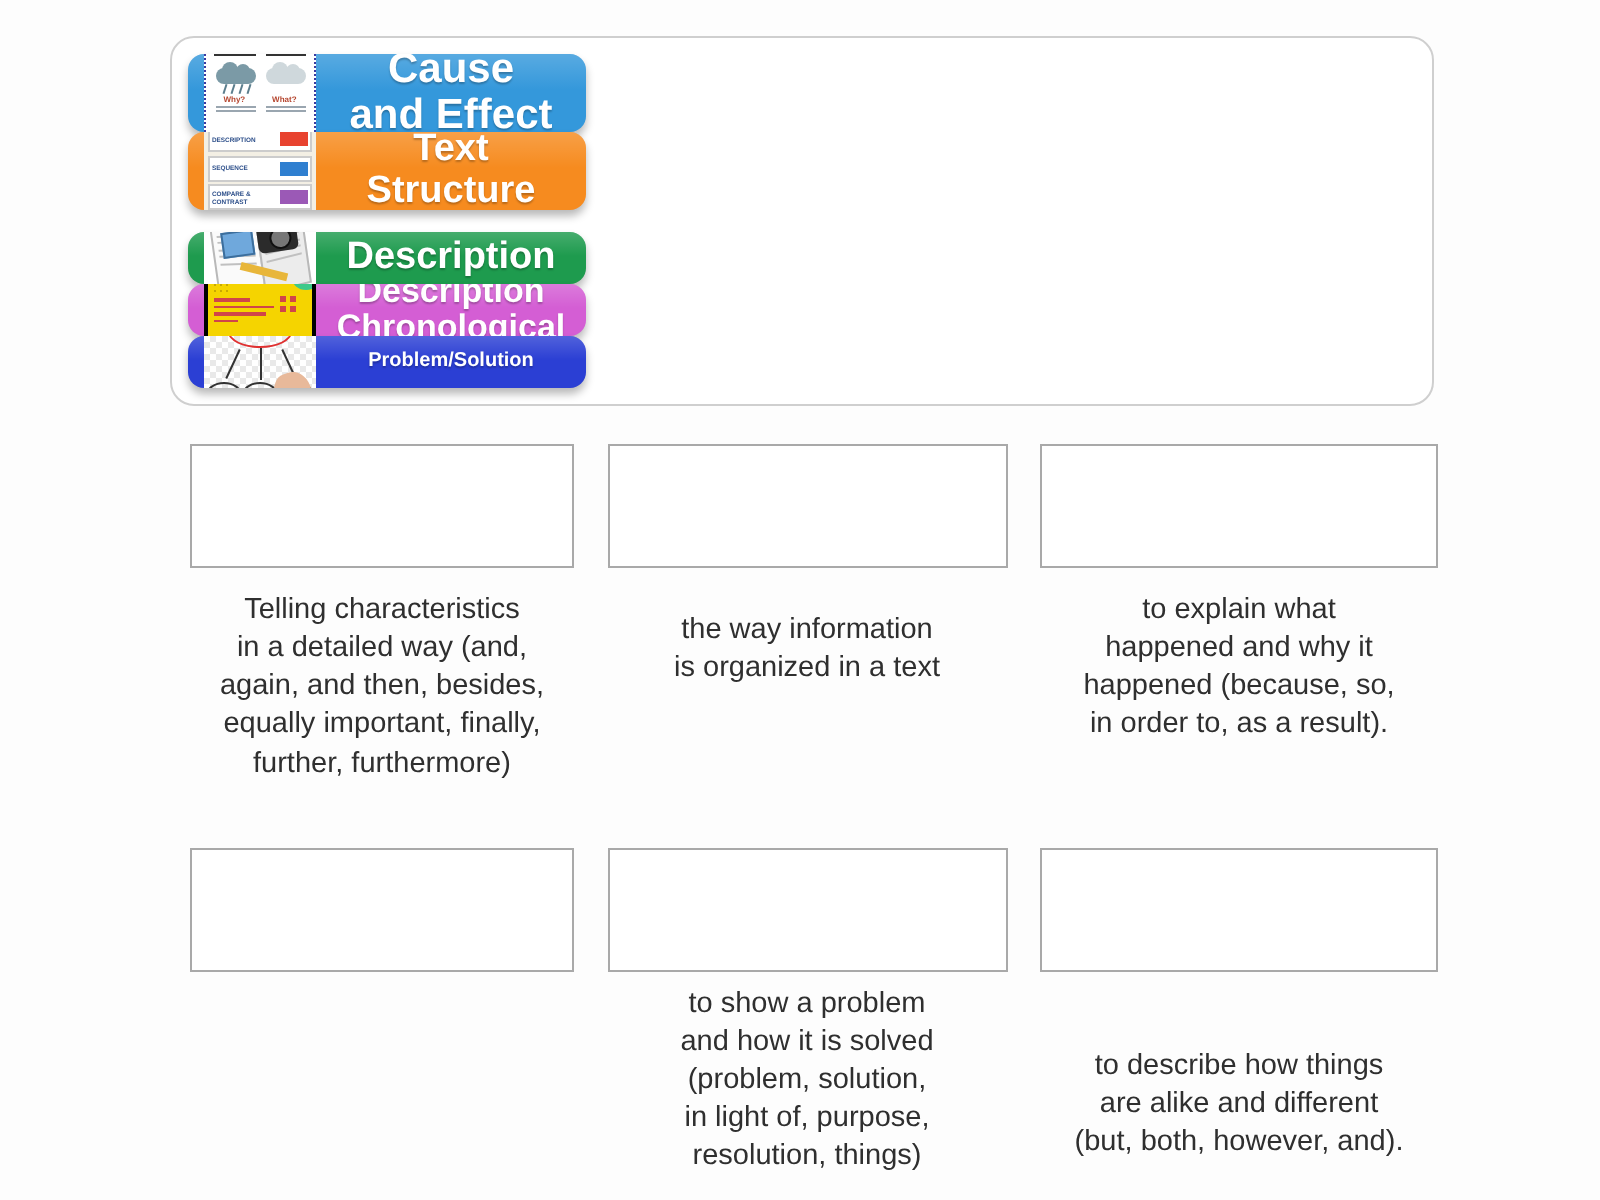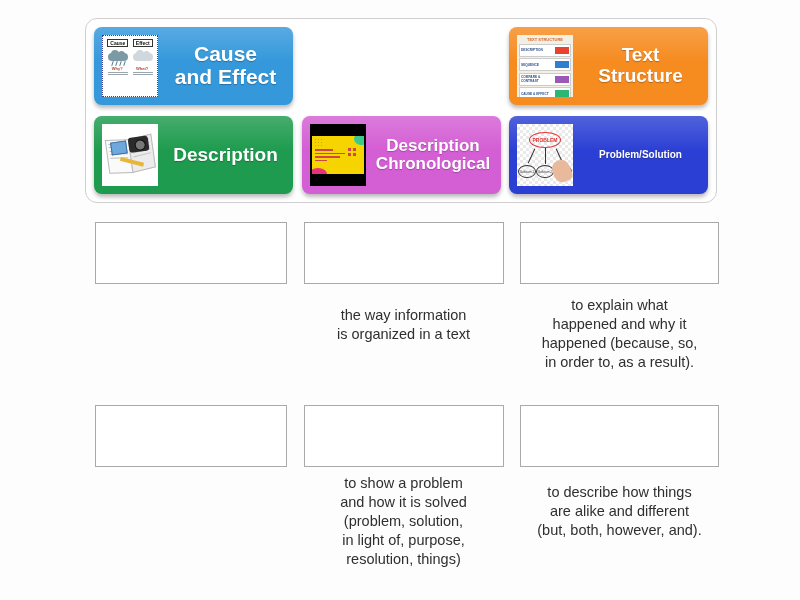--- a/index.html
+++ b/index.html
@@ -33,20 +33,21 @@
     padding: 8px;
     display: flex;
     flex-direction: column;
     justify-content: space-between;
   }
 
   .tile-row {
     display: flex;
     justify-content: space-between;
     height: 78px;
+    flex-direction: column;
   }
 
   .tile {
     position: relative;
     width: 199px;
     height: 78px;
     border-radius: 8px;
     box-sizing: border-box;
     display: flex;
     align-items: center;
@@ -258,21 +259,21 @@
     font-size: 14.5px;
     line-height: 1.32;
     color: #2f2f2f;
     text-align: center;
     white-space: pre-line;
   }
   .def-cell.c2 .def-text { margin-top: 22px; }
   .def-cell.c3 .def-text { }
   .def-row.second .def-cell.c1 .def-text { margin-top: 9px; }
   .def-row.second .def-cell.c2 .def-text { margin-top: 7px; }
-  .def-row.second .def-cell.c3 .def-text { margin-top: 16px; }
+  .def-row.second .def-cell.c3 .def-text { margin-top: 38px; }
 </style>
 </head>
 <body>
 
 <div id="app">
 
   <div class="tile-tray">
 
     <div class="tile-row">
 
@@ -432,20 +433,25 @@
       </div>
 
     </div>
   </div>
 
   <div class="def-grid">
 
     <div class="def-row first">
       <div class="def-cell c1">
         <div class="drop-box"></div>
+        <div class="def-text">Telling characteristics
+in a detailed way (and,
+again, and then, besides,
+equally important, finally,
+further, furthermore)</div>
       </div>
       <div class="def-cell c2">
         <div class="drop-box"></div>
         <div class="def-text">the way information
 is organized in a text</div>
       </div>
       <div class="def-cell c3">
         <div class="drop-box"></div>
         <div class="def-text">to explain what
 happened and why it

